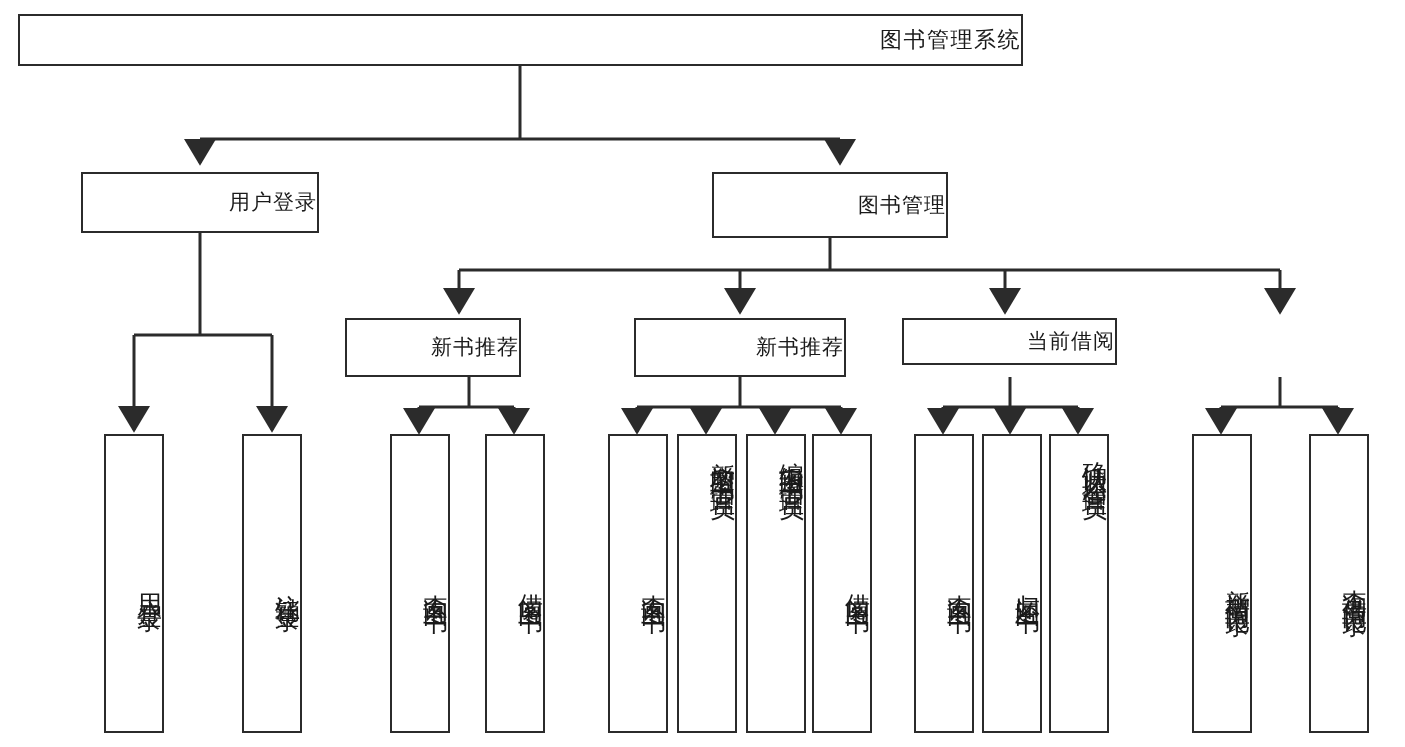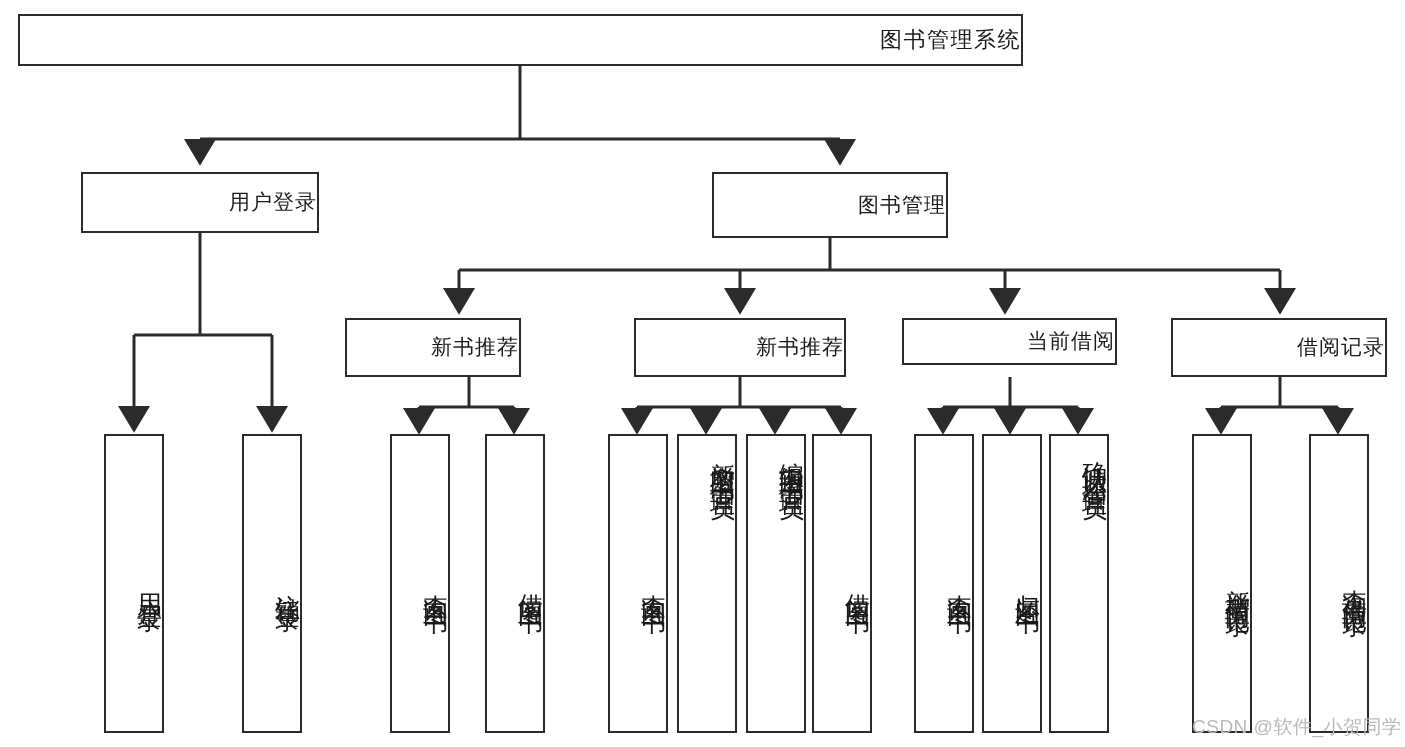--- a/index.html
+++ b/index.html
@@ -144,23 +144,20 @@
 
   <div class="node h" style="left:345px; top:318px; width:176px; height:59px;">
     <span class="label">新书推荐</span>
   </div>
   <div class="node h" style="left:634px; top:318px; width:212px; height:59px;">
     <span class="label">新书推荐</span>
   </div>
   <div class="node h" style="left:902px; top:318px; width:215px; height:47px;">
     <span class="label">当前借阅</span>
   </div>
-  <div class="node h" style="left:1171px; top:318px; width:216px; height:59px;">
-    <span class="label">借阅记录</span>
-  </div>
 
   <div class="node v center" style="left:104px; top:434px; width:60px; height:299px;">
     <span class="label">用户登录</span>
   </div>
   <div class="node v center" style="left:242px; top:434px; width:60px; height:299px;">
     <span class="label">注销登录</span>
   </div>
 
   <div class="node v center" style="left:390px; top:434px; width:60px; height:299px;">
     <span class="label">查询图书</span>
@@ -192,15 +189,14 @@
     <span class="label">确认归还（管理员）</span>
   </div>
 
   <div class="node v center" style="left:1192px; top:434px; width:60px; height:299px;">
     <span class="label">新增借阅记录</span>
   </div>
   <div class="node v center" style="left:1309px; top:434px; width:60px; height:299px;">
     <span class="label">查询借阅记录</span>
   </div>
 
-  <div class="watermark" style="left:1192px; top:714px;">CSDN @软件_小贺同学</div>
 
 </div>
 
 </body></html>

